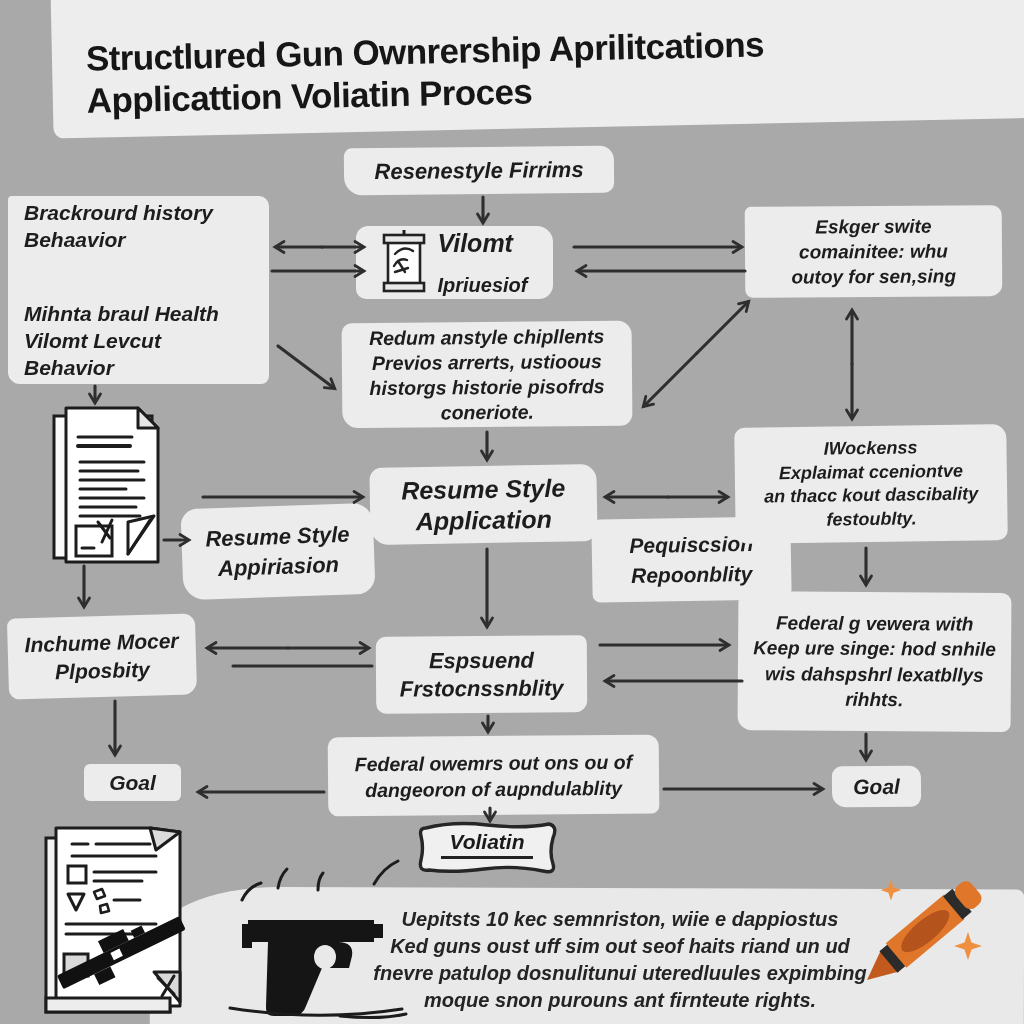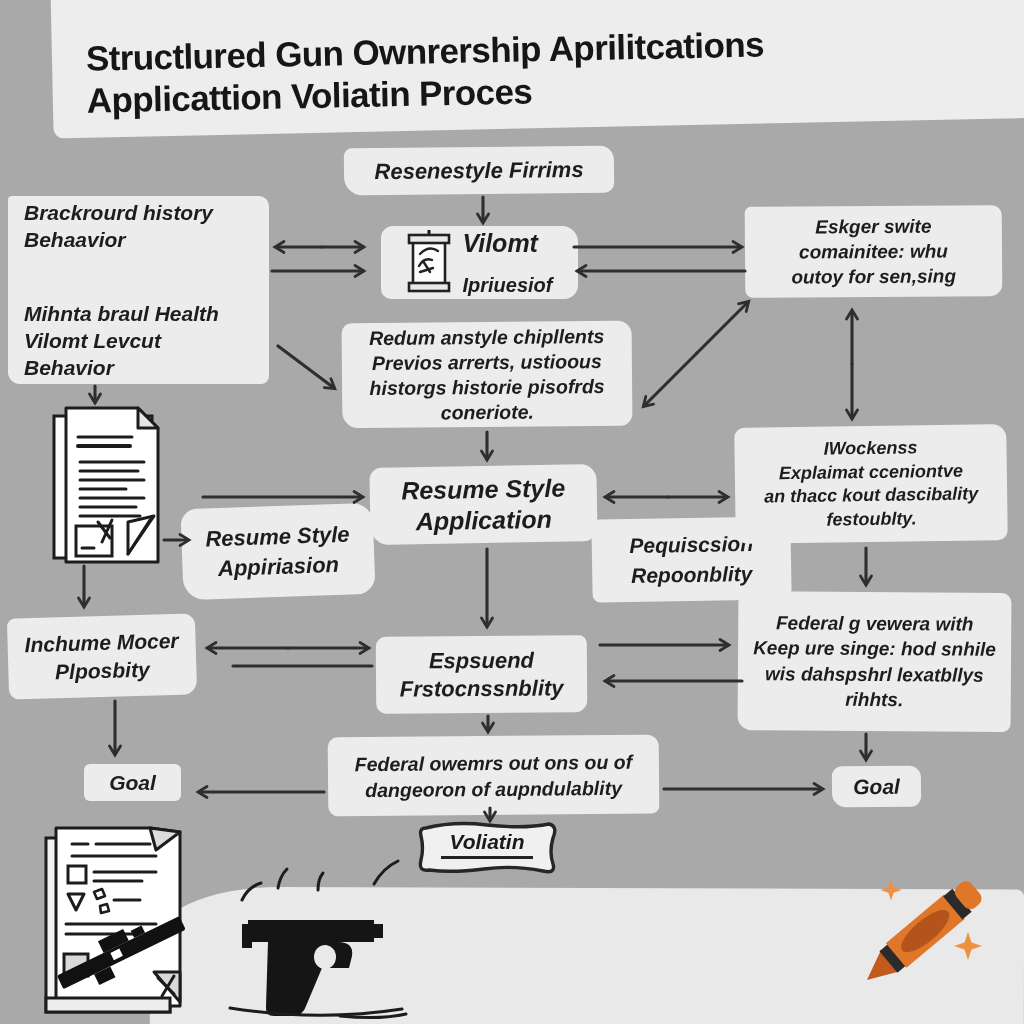--- a/index.html
+++ b/index.html
@@ -13,21 +13,21 @@
   .banner{position:absolute;background:#ededed;z-index:1;}
   #title-banner{left:52px;top:-18px;width:992px;height:146px;transform:rotate(-1.2deg);border-radius:10px;}
   #page-title{margin:0;padding:46px 0 0 34px;font-size:35px;line-height:42px;font-weight:800;
     letter-spacing:-0.6px;color:#161616;white-space:pre-line;}
 
   .box{position:absolute;z-index:2;background:var(--c-paper);color:var(--c-ink);
     font-weight:700;font-style:italic;text-align:center;white-space:pre-line;
     display:flex;align-items:center;justify-content:center;
     padding:6px 10px;box-sizing:border-box;}
   #b-resenestyle{left:344px;top:147px;width:270px;height:47px;font-size:22px;border-radius:8px 14px 10px 18px;transform:rotate(-.6deg);}
-  #b-vilomt{left:381px;top:226px;width:197px;height:73px;border-radius:12px 16px 14px 10px;gap:10px;}
+  #b-vilomt{left:356px;top:226px;width:197px;height:73px;border-radius:12px 16px 14px 10px;gap:10px;}
   #b-vilomt .t1{font-size:25px;line-height:26px;text-align:left;}
   #b-vilomt .t2{font-size:20px;line-height:22px;text-align:right;}
   #b-leftinfo{left:8px;top:196px;width:261px;height:188px;font-size:21px;line-height:27px;text-align:left;
     padding:3px 16px;border-radius:4px 10px 8px 12px;flex-direction:column;align-items:flex-start;justify-content:space-between;}
   #b-eskger{left:745px;top:206px;width:257px;height:91px;font-size:19px;line-height:25px;border-radius:6px 10px 12px 8px;transform:rotate(-.4deg);}
   #b-redum{left:342px;top:322px;width:290px;height:105px;font-size:19.5px;line-height:25px;border-radius:10px 14px 12px 16px;transform:rotate(-.5deg);}
   #b-resumeapp{left:370px;top:466px;width:227px;height:77px;font-size:25px;line-height:31px;border-radius:12px 16px 14px 18px;transform:rotate(-1deg);}
   #b-appiriasion{left:182px;top:506px;width:192px;height:91px;font-size:22px;line-height:30px;border-radius:16px 20px 18px 22px;transform:rotate(-2deg);}
   #b-pequiscsion{left:592px;top:518px;width:199px;height:83px;font-size:21px;line-height:30px;border-radius:8px 12px 10px 8px;transform:rotate(-1deg);}
   #b-iwockens{left:735px;top:426px;width:272px;height:116px;font-size:18px;line-height:23.5px;border-radius:10px 14px 10px 12px;transform:rotate(-.8deg);}
@@ -124,20 +124,24 @@
 dangeoron of aupndulablity</div>
   <div class="box" id="b-goal-right">Goal</div>
 
   <div id="dovderts">
     <svg width="150" height="62" viewBox="0 0 150 62">
       <path d="M14,10 Q42,3 75,7 Q112,11 137,6 Q146,8 141,20 Q137,34 141,46 Q144,56 131,53 Q100,47 72,51 Q40,55 17,52 Q6,54 9,42 Q12,30 9,18 Q7,10 14,10 Z" fill="#f0f0f0" stroke="#262626" stroke-width="3.4" stroke-linejoin="round"></path>
     </svg>
     <div class="label"><span>Voliatin</span></div>
   </div>
 
+  <div id="footer-text">Uepitsts 10 kec semnriston, wiie e dappiostus
+Ked guns oust uff sim out seof haits riand un ud
+fnevre patulop dosnulitunui uteredluules expimbing
+moque snon purouns ant firnteute rights.</div>
 
   <svg class="icon" id="doc-icon" width="120" height="162" viewBox="0 0 120 162">
     <rect x="4" y="12" width="98" height="142" fill="#fbfbfb" stroke="#1c1c1c" stroke-width="3"></rect>
     <path d="M16,4 H88 L108,24 V158 H16 Z" fill="#ffffff" stroke="#1c1c1c" stroke-width="3" stroke-linejoin="round"></path>
     <path d="M88,4 V24 H108 Z" fill="#e6e6e6" stroke="#1c1c1c" stroke-width="3" stroke-linejoin="round"></path>
     <g class="sk" stroke-width="2.6">
       <path d="M28,33 H82"></path>
         <path d="M28,42 H80" stroke-width="4"></path>
       <path d="M30,58 H94"></path>
         <path d="M30,67 H88"></path>

